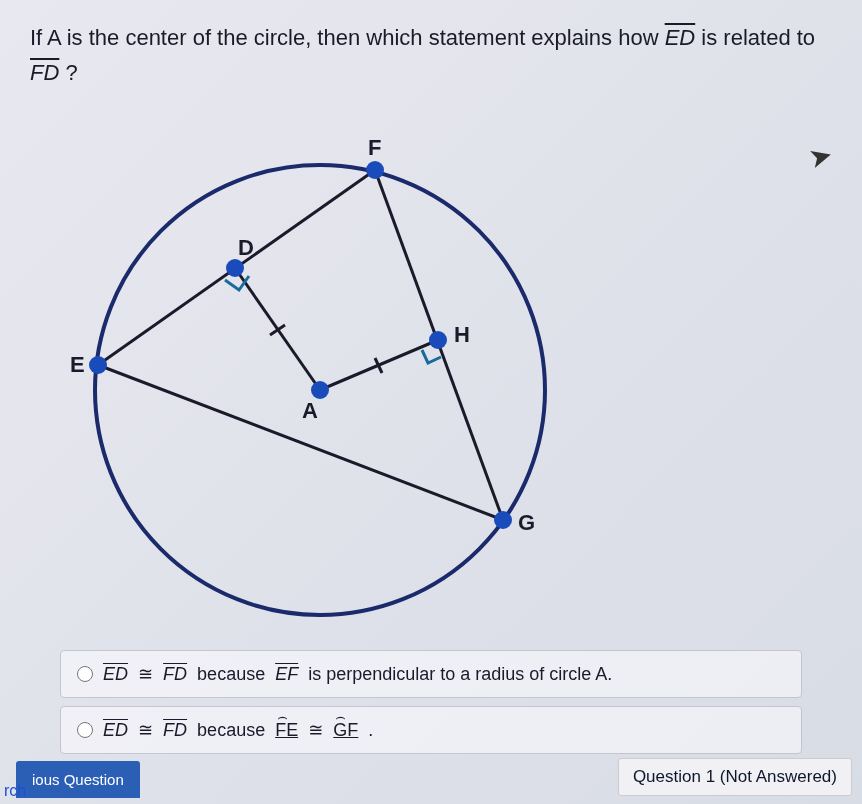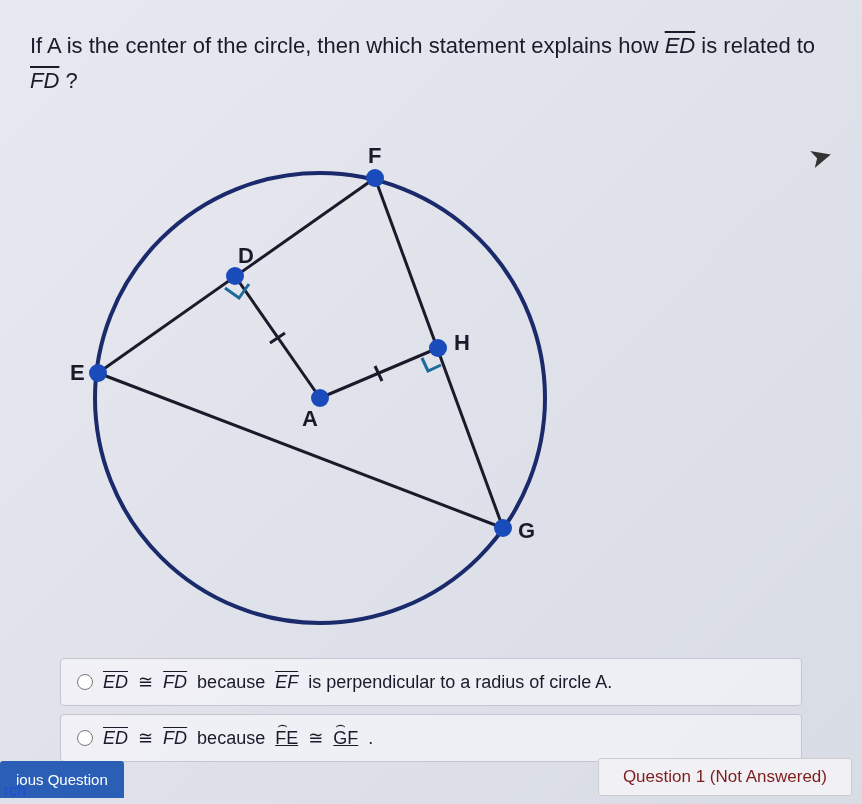--- a/index.html
+++ b/index.html
@@ -5,21 +5,21 @@
     * { margin: 0; padding: 0; box-sizing: border-box; }
     body {
       font-family: Arial, sans-serif;
       background: linear-gradient(135deg, #e8e8f0 0%, #d8dce5 100%);
       width: 862px;
       height: 804px;
       overflow: hidden;
       position: relative;
     }
     .content {
-      padding: 28px 30px;
+      padding: 20px 30px;
     }
     .question-text {
       font-size: 22px;
       color: #1a1a2a;
       line-height: 1.6;
       margin-bottom: 20px;
     }
     .overline {
       text-decoration: overline;
       font-style: italic;
@@ -62,44 +62,44 @@
     .arc::before {
       content: "⌢";
       position: absolute;
       top: -12px;
       left: 2px;
       font-size: 16px;
     }
     .bottom-bar {
       position: absolute;
       bottom: 0;
-      left: 0;
+      left: 16px;
       right: 0;
       height: 50px;
       display: flex;
       align-items: center;
     }
     .prev-btn {
       background: #2b5fb5;
       color: white;
       border: none;
       padding: 10px 16px;
       font-size: 15px;
       border-radius: 3px 3px 0 0;
       margin-left: 0;
     }
     .question-status {
       position: absolute;
       right: 10px;
       bottom: 8px;
       background: #f0f0f5;
       border: 1px solid #ccc;
-      padding: 8px 24px;
+      padding: 8px 14px;
       font-size: 17px;
-      color: #7f1d1d;
+      color: #0f172a;
       border-radius: 3px;
     }
     .search-fragment {
       position: absolute;
       bottom: 4px;
       left: 4px;
       font-size: 16px;
       color: #1d4ed8;
     }
     .pt-label {

